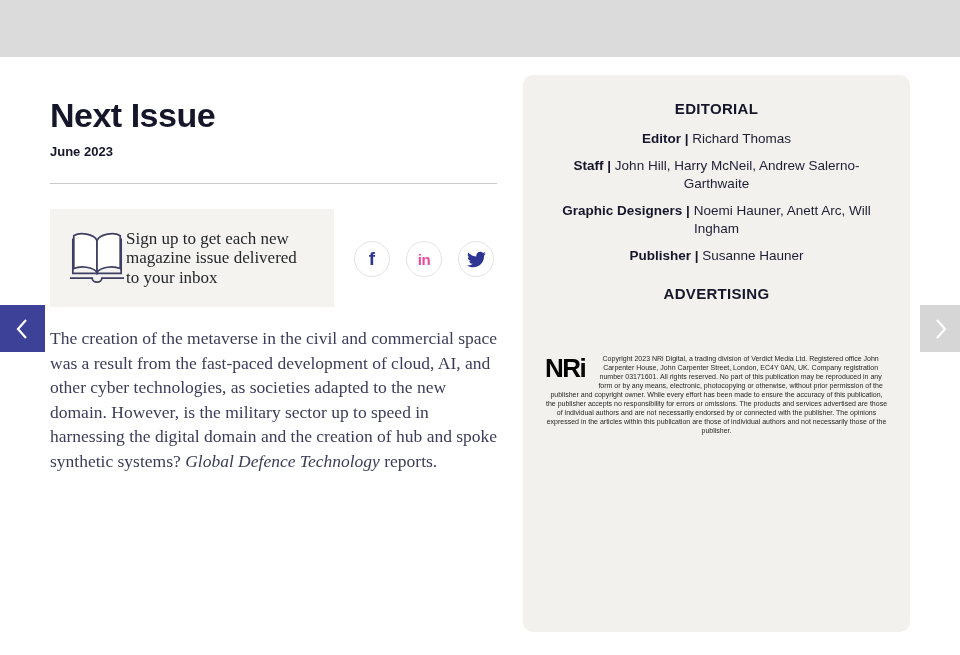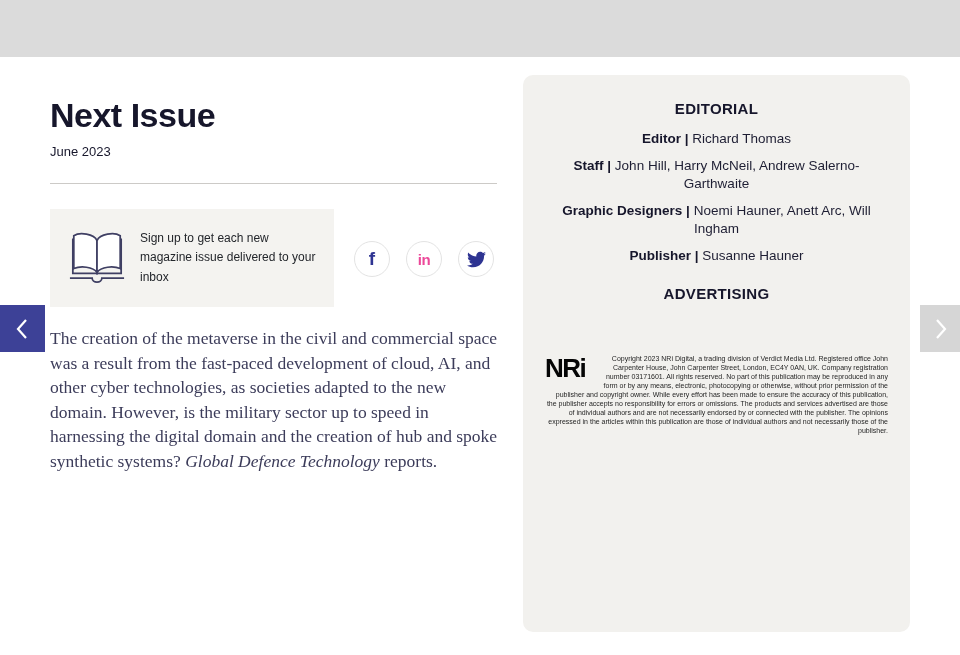--- a/index.html
+++ b/index.html
@@ -13,34 +13,35 @@
   .topbar {
     position:absolute; left:0; top:0; width:960px; height:57px;
     background:#dbdbdb;
   }
   .page-title {
     position:absolute; left:50px; top:96px;
     font-size:34px; font-weight:700; color:#16162b; letter-spacing:-0.5px;
   }
   .issue-date {
     position:absolute; left:50px; top:144px;
-    font-size:13px; font-weight:400; color:#16162b;
+    font-size:13px; font-weight:700; color:#16162b;
   }
   .divider {
     position:absolute; left:50px; top:183px; width:447px; height:1px;
     background:#cccac7;
   }
   .signup-box {
     position:absolute; left:50px; top:209px; width:284px; height:98px;
     background:#f4f3f0; display:flex; align-items:center; padding:0 14px 0 18px;
     cursor:pointer;
   }
   .signup-text {
-    margin-left:14px; font-size:12px; line-height:19.5px; color:#23262b;
+    font-size:17px; line-height:19.5px; color:#23262b;
     width:182px;
+    font-family:Liberation Serif, serif;
   }
   .social-row {
     position:absolute; left:354px; top:241px; display:flex; gap:16px;
   }
   .social-circle {
     width:36px; height:36px; border-radius:50%;
     background:#ffffff; border:1px solid #e3e3e3;
     display:flex; align-items:center; justify-content:center;
     cursor:pointer;
   }
@@ -72,21 +73,21 @@
     letter-spacing:0.3px;
   }
   .panel .adv-heading { margin-top:21px; }
   .entry { margin-top:9px; }
   .entry.first { margin-top:13px; }
   .entry b, .sales b { color:#16162b; }
   .sales { margin-top:13px; line-height:19px; }
   .link { color:#363a80; text-decoration:underline; cursor:pointer; }
   .powered { margin-top:17px; font-size:13px; line-height:16px; }
   .legal {
-    margin-top:52px; text-align:right; font-size:7px; line-height:9px;
+    margin-top:52px; text-align:center; font-size:7px; line-height:9px;
     color:#1f1f1f; overflow:hidden;
   }
   .nri-logo {
     float:left; font-size:26px; line-height:24px; font-weight:800;
     letter-spacing:-1.5px; color:#050505; margin:2px 8px 2px 0;
   }
 </style>
 </head>
 <body>
 

